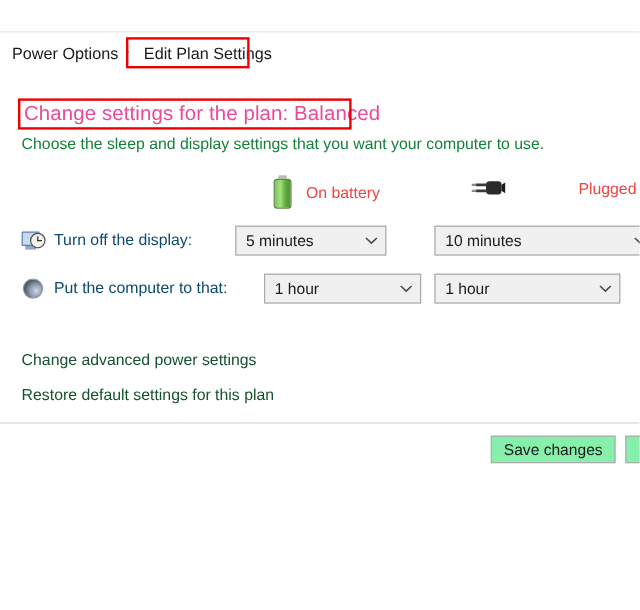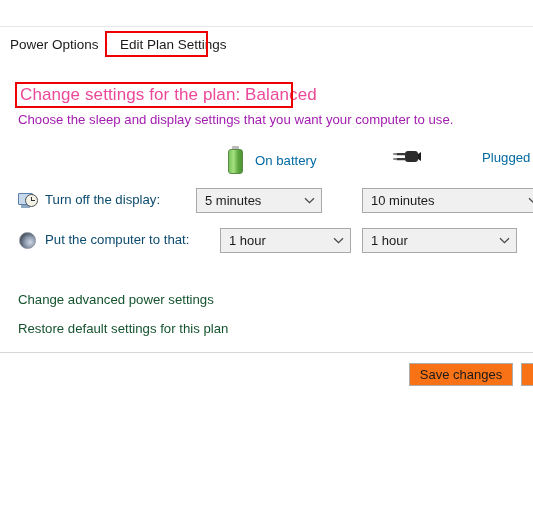--- a/index.html
+++ b/index.html
@@ -67,32 +67,32 @@
     left: 20px; top: 85px;
     font-size: 17px;
     color: #ec4899;
     white-space: nowrap;
     letter-spacing: 0.1px;
   }
   .page-subtitle {
     position: absolute;
     left: 18px; top: 112px;
     font-size: 13.2px;
-    color: #a21caf;
+    color: #15803d;
     white-space: nowrap;
   }
 
   
   .col-header {
     position: absolute;
     top: 146px;
     display: flex;
     align-items: center;
     font-size: 13.2px;
-    color: #0369a1;
+    color: #ef4444;
     white-space: nowrap;
     justify-content: space-between;
   }
   #col-battery { left: 228px; }
   #col-plugged { left: 392px; gap: 48px; }
   .col-header .col-label { margin-left: 12px; }
 
   
   .icon-battery {
     position: relative;
@@ -250,21 +250,21 @@
   .bottom-rule {
     position: absolute;
     left: 0; top: 352px;
     width: 533px; height: 1px;
     background: #d6d6d6;
   }
   .btn {
     position: absolute;
     height: 23px;
     box-sizing: border-box;
-    background: #f97316;
+    background: #86efac;
     border: 1px solid #adadad;
     font-size: 13px;
     color: #1a1a1a;
     display: flex;
     align-items: center;
     justify-content: center;
     white-space: nowrap;
     cursor: default;
   }
   #btn-save   { left: 409px; top: 363px; width: 104px; }

